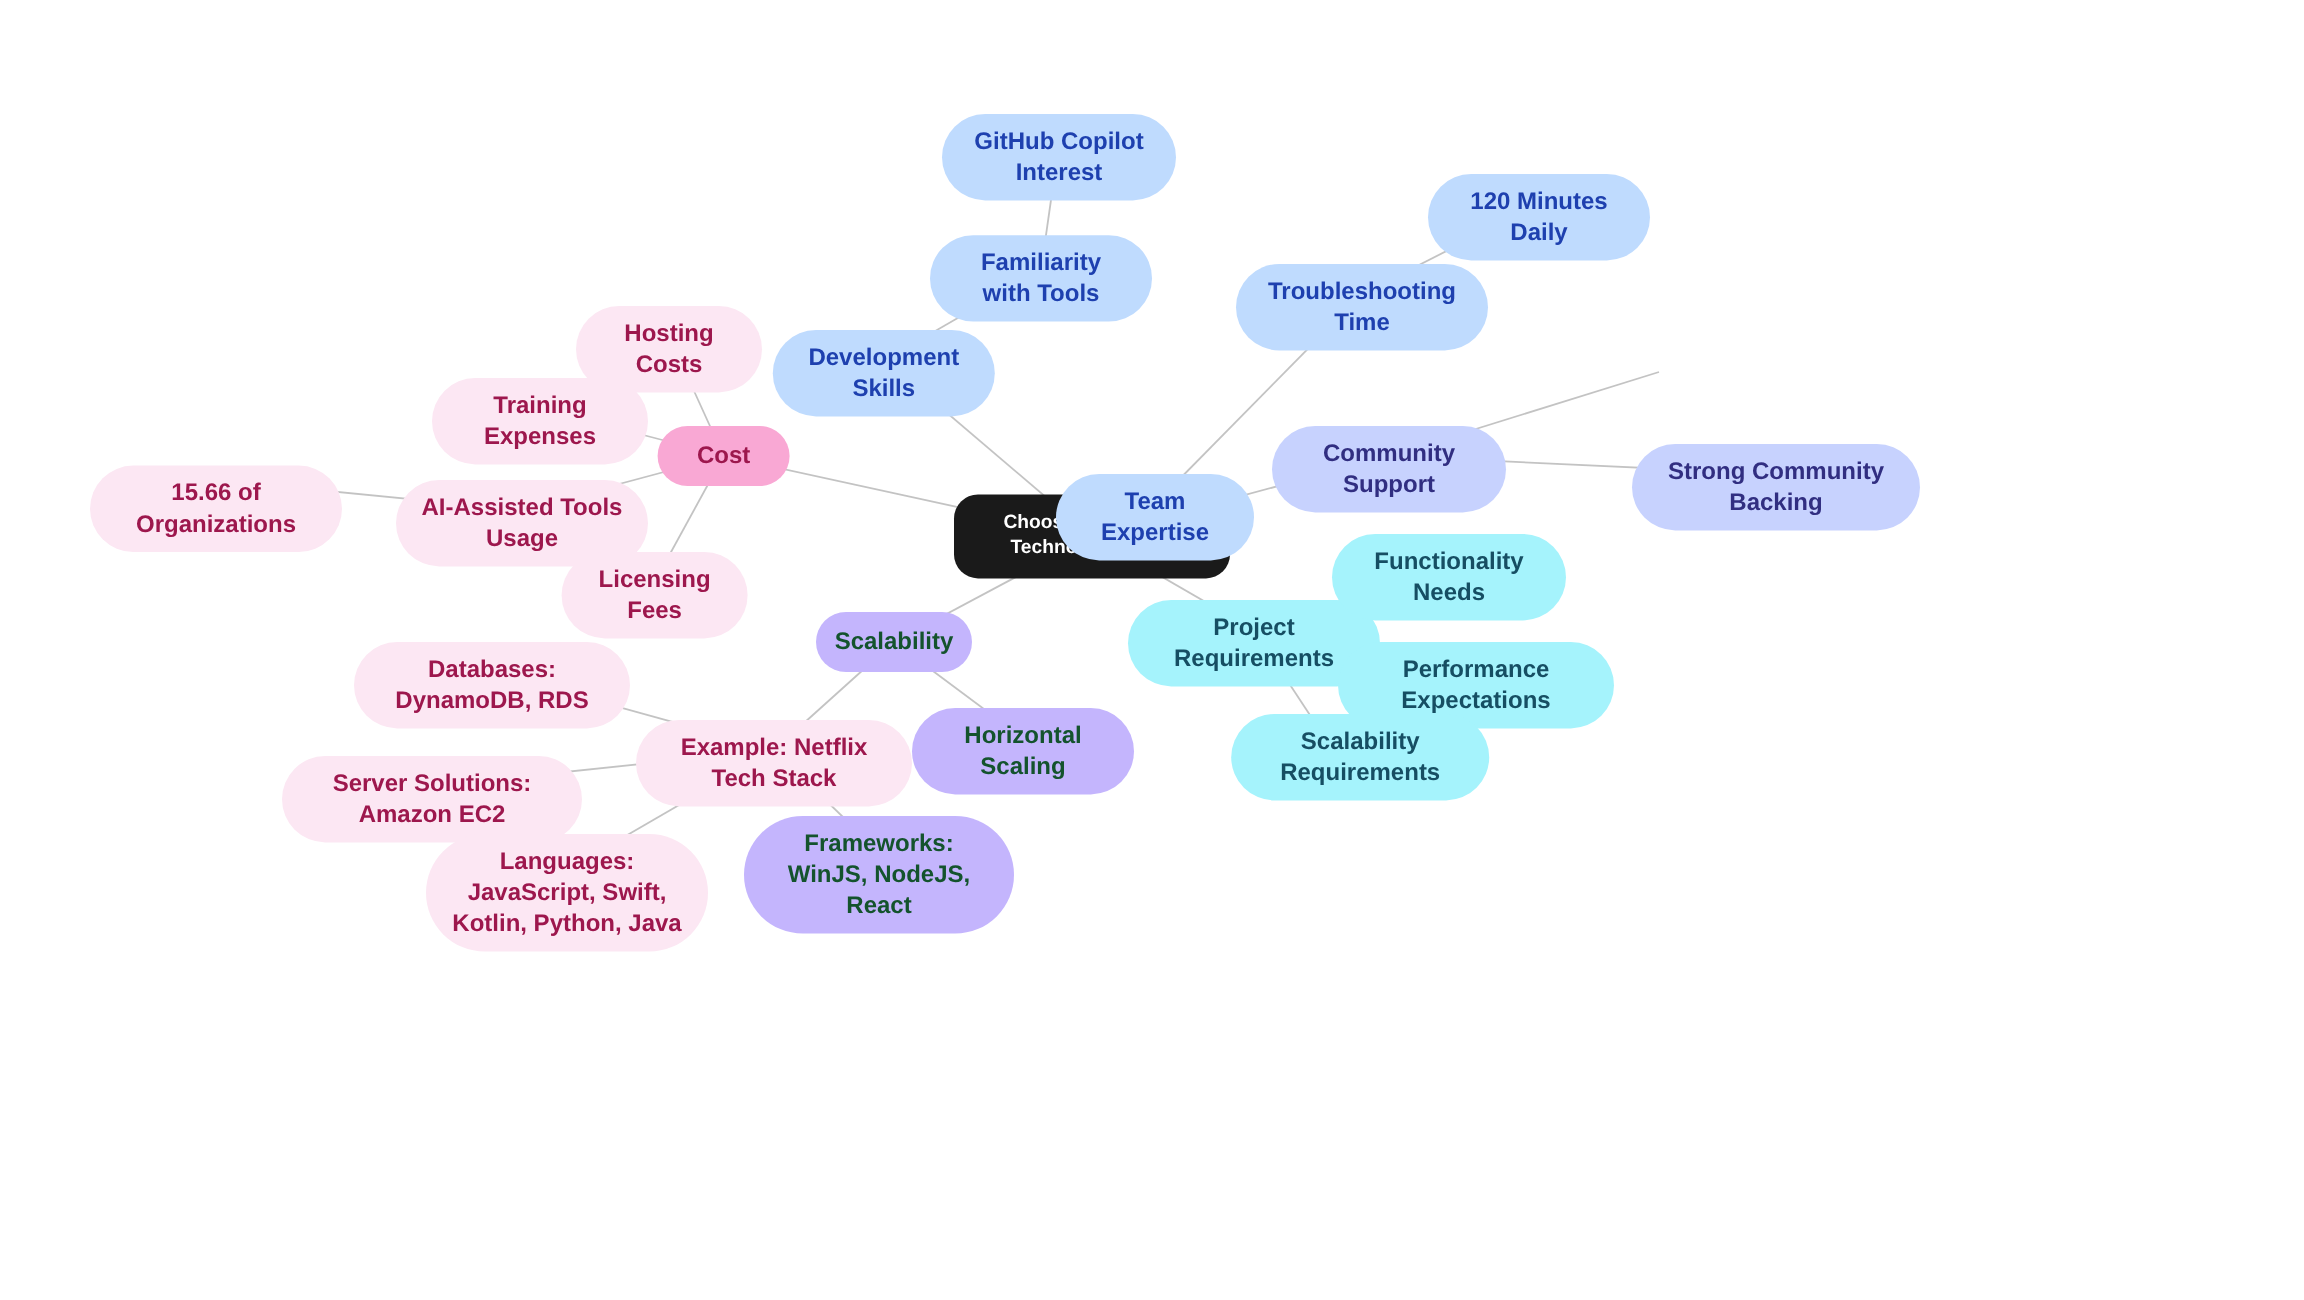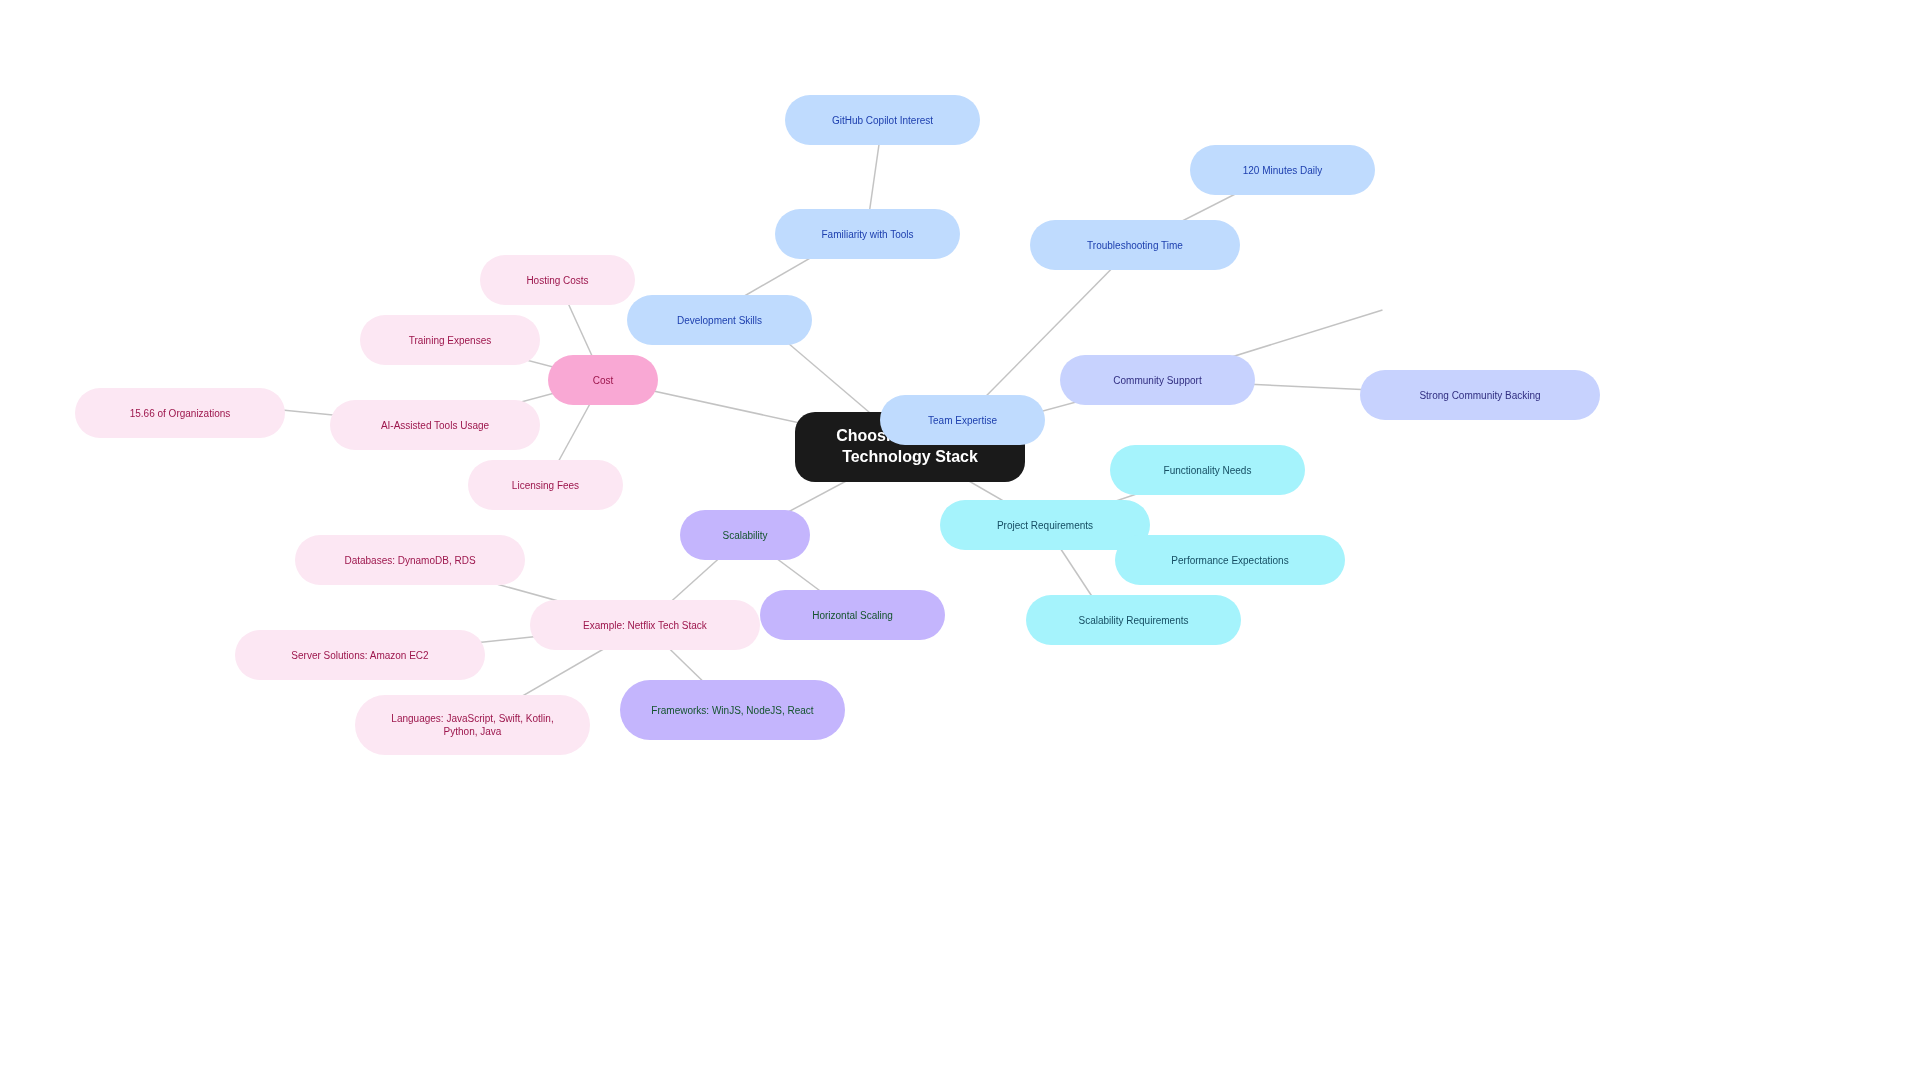--- a/index.html
+++ b/index.html
@@ -23,22 +23,22 @@
       height: 1083px;
       pointer-events: none;
     }
     .node {
       position: absolute;
       border-radius: 50px;
       display: flex;
       align-items: center;
       justify-content: center;
       text-align: center;
-      font-size: 10px;
-      font-weight: 400;
+      font-size: 20px;
+      font-weight: 700;
       padding: 10px 20px;
       cursor: pointer;
       line-height: 1.3;
     }
     .node-center {
       background: #1a1a1a;
       color: #ffffff;
       font-size: 16px;
       font-weight: 600;
       border-radius: 20px;
@@ -112,22 +112,22 @@
   <div class="node node-center" id="node-center" style="position: absolute; left: 795px; top: 412px; width: 230px; min-height: 70px;">Choosing the Right Technology
 Stack</div>
 
   <div class="node node-pink" id="node-cost" style="position: absolute; left: 548px; top: 355px; width: 110px; min-height: 50px;">Cost</div>
   <div class="node node-pink-light" id="node-hostingCosts" style="position: absolute; left: 480px; top: 255px; width: 155px; min-height: 50px;">Hosting Costs</div>
   <div class="node node-pink-light" id="node-trainingExpenses" style="position: absolute; left: 360px; top: 315px; width: 180px; min-height: 50px;">Training Expenses</div>
   <div class="node node-pink-light" id="node-aiTools" style="position: absolute; left: 330px; top: 400px; width: 210px; min-height: 50px;">AI-Assisted Tools Usage</div>
   <div class="node node-pink-light" id="node-licensingFees" style="position: absolute; left: 468px; top: 460px; width: 155px; min-height: 50px;">Licensing Fees</div>
   <div class="node node-pink-light" id="node-orgs" style="position: absolute; left: 75px; top: 388px; width: 210px; min-height: 50px;">15.66 of Organizations</div>
 
-  <div class="node node-blue-light" id="node-devSkills" style="position: absolute; left: 627px; top: 275px; width: 185px; min-height: 50px; margin-top: 20px;">Development Skills</div>
-  <div class="node node-blue-light" id="node-famTools" style="position: absolute; left: 775px; top: 209px; width: 185px; min-height: 50px;">Familiarity with Tools</div>
+  <div class="node node-blue-light" id="node-devSkills" style="position: absolute; left: 644px; top: 275px; width: 185px; min-height: 50px;">Development Skills</div>
+  <div class="node node-blue-light" id="node-famTools" style="position: absolute; left: 775px; top: 196px; width: 185px; min-height: 50px;">Familiarity with Tools</div>
   <div class="node node-blue-light" id="node-ghCopilot" style="position: absolute; left: 785px; top: 95px; width: 195px; min-height: 50px;">GitHub Copilot Interest</div>
 
   <div class="node node-blue-light" id="node-teamExpertise" style="position: absolute; left: 880px; top: 395px; width: 165px; min-height: 50px;">Team Expertise</div>
   <div class="node node-blue-light" id="node-troubleshoot" style="position: absolute; left: 1030px; top: 220px; width: 210px; min-height: 50px;">Troubleshooting Time</div>
   <div class="node node-blue-light" id="node-mins120" style="position: absolute; left: 1190px; top: 145px; width: 185px; min-height: 50px;">120 Minutes Daily</div>
 
   <div class="node node-indigo" id="node-communitySupport" style="position: absolute; left: 1060px; top: 355px; width: 195px; min-height: 50px;">Community Support</div>
   <div class="node node-indigo" id="node-strongCommunity" style="position: absolute; left: 1360px; top: 370px; width: 240px; min-height: 50px;">Strong Community Backing</div>
 
   <div class="node node-teal" id="node-projectReq" style="position: absolute; left: 940px; top: 500px; width: 210px; min-height: 50px;">Project Requirements</div>

